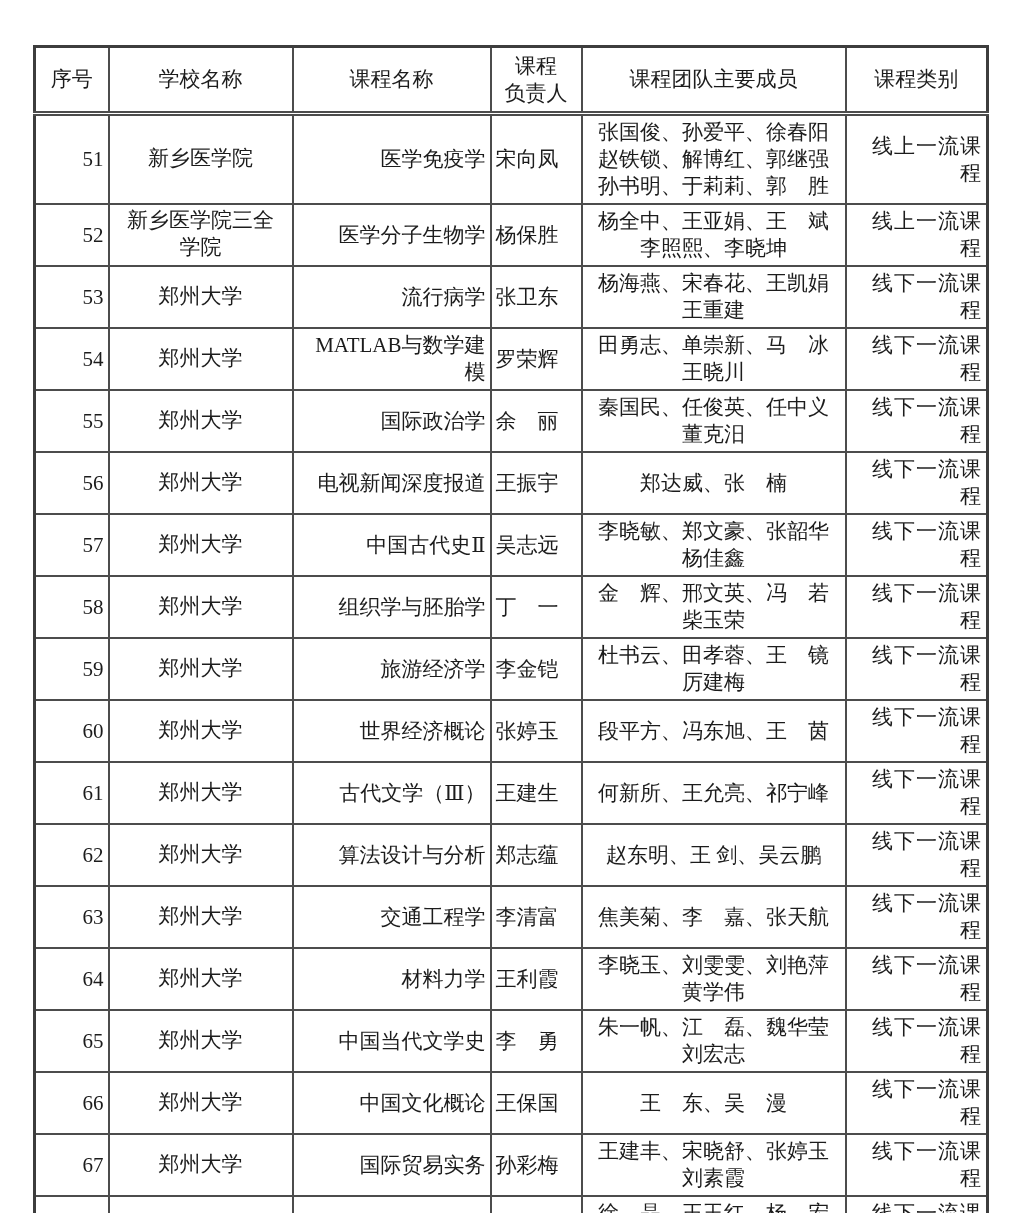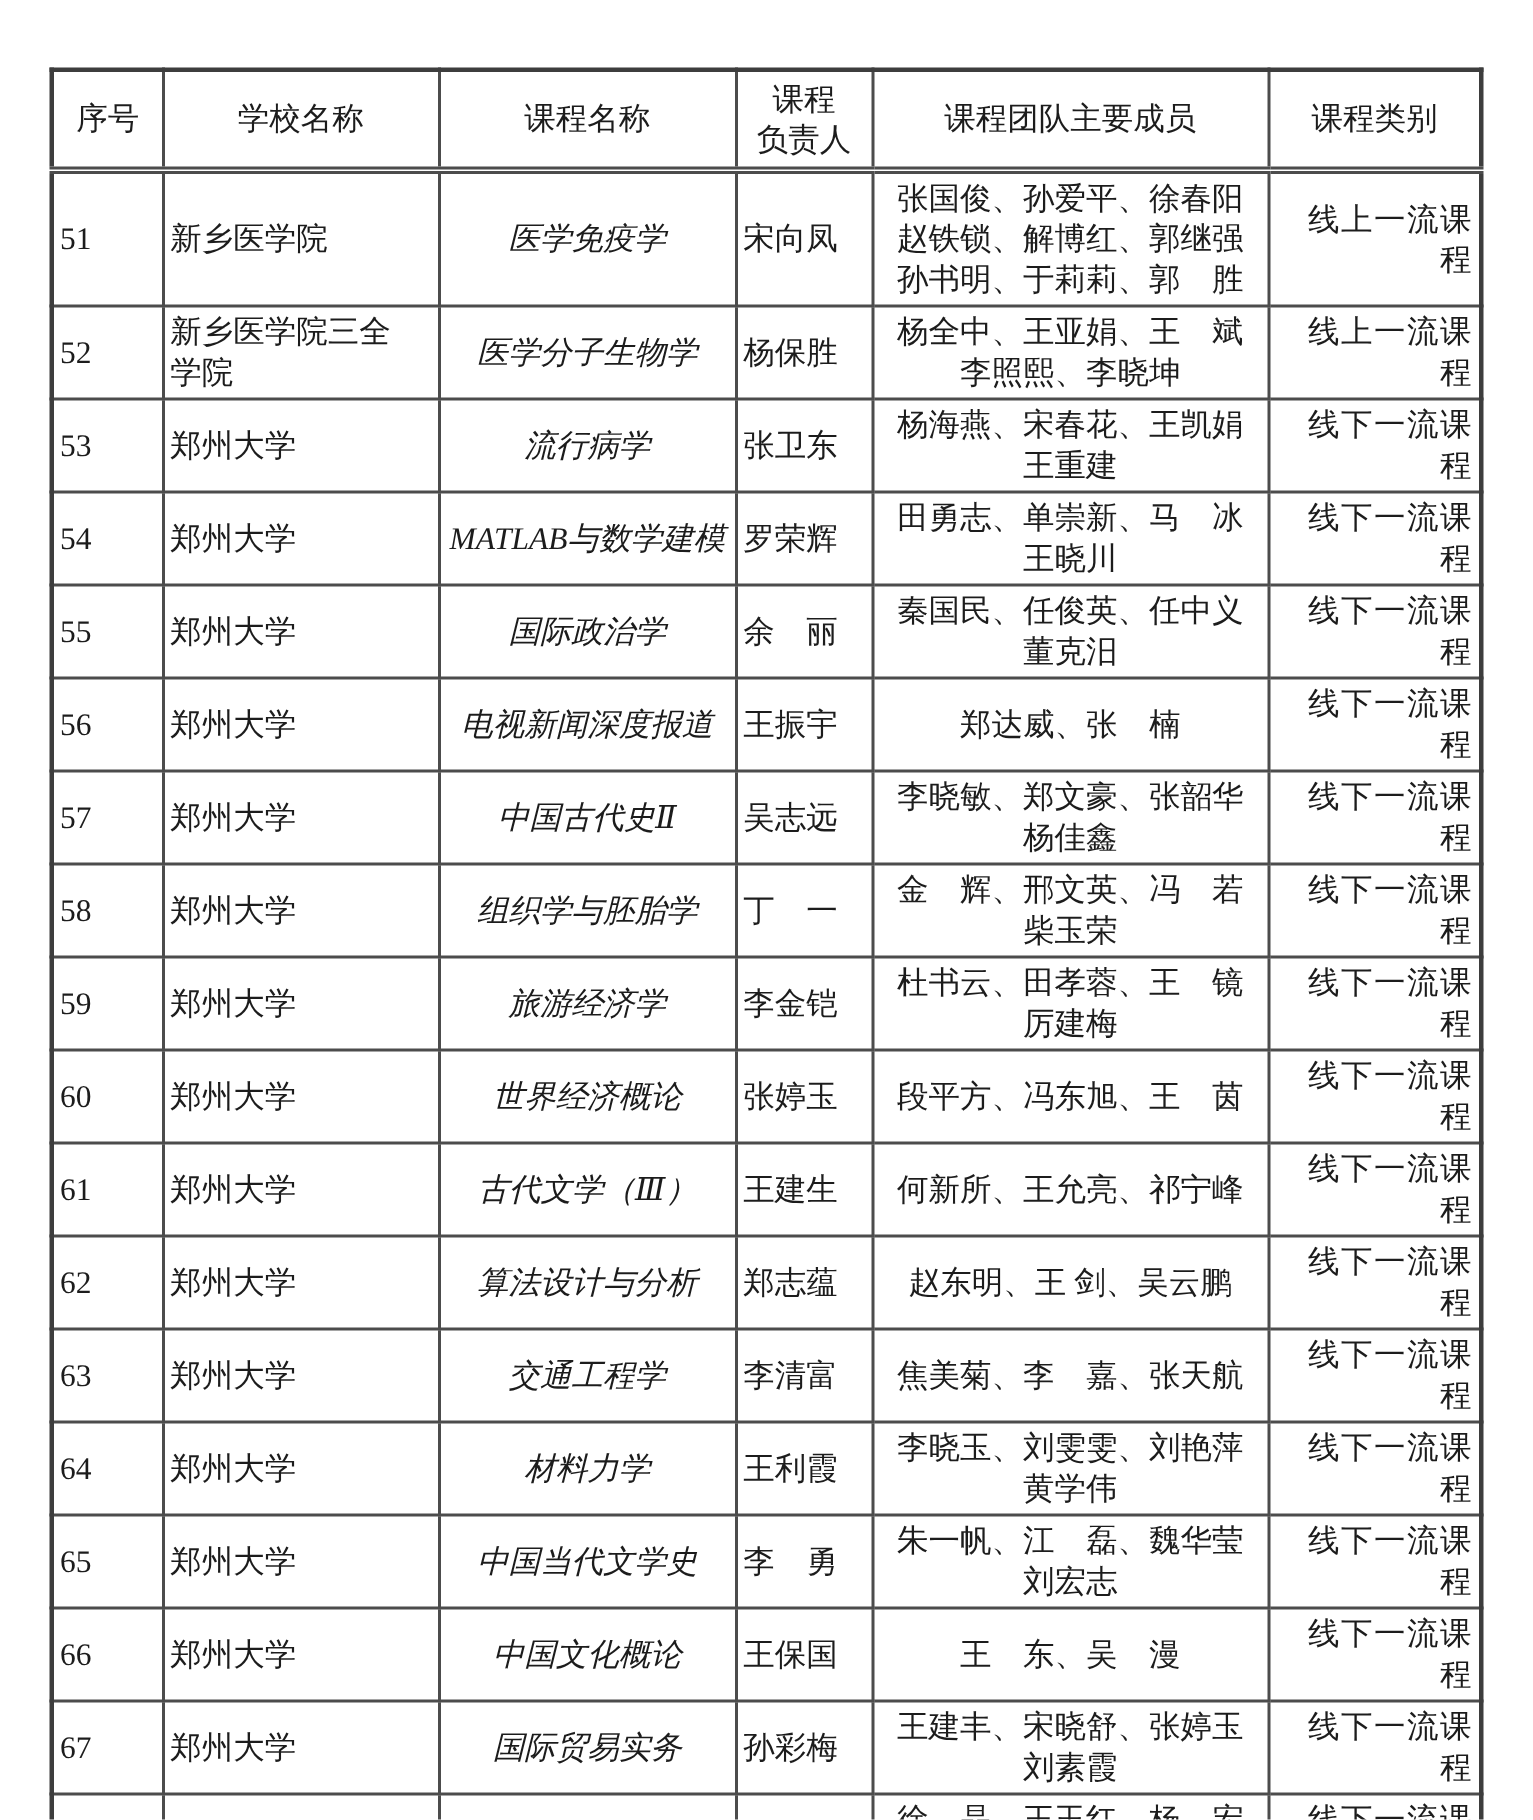--- a/index.html
+++ b/index.html
@@ -42,23 +42,23 @@
   }
   table.course-table {
     border: 3px solid #3d3d3d;
   }
   table.course-table thead th {
     height: 57px;
     text-align: center;
     white-space: pre-line;
     border-bottom: 5px double #4c4c4c;
   }
-  td.c-no       { text-align: left; }
-  td.c-school   { text-align: left; padding-left: 14px; white-space: pre-line; }
-  td.c-course   { text-align: center; padding-left: 10px; font-style: italic; }
+  td.c-no       { text-align: right; }
+  td.c-school   { text-align: center; padding-left: 14px; white-space: pre-line; font-family: Liberation Mono, monospace; }
+  td.c-course   { text-align: right; padding-left: 10px; }
   td.c-leader   { text-align: left; }
   td.c-members  { text-align: center; padding-left: 8px; white-space: pre-line; }
   td.c-category { text-align: right; letter-spacing: 1px; }
   tr.tall td { height: 50px; }
 </style>
 </head>
 <body>
 
 <div class="page">
   <table class="course-table">

